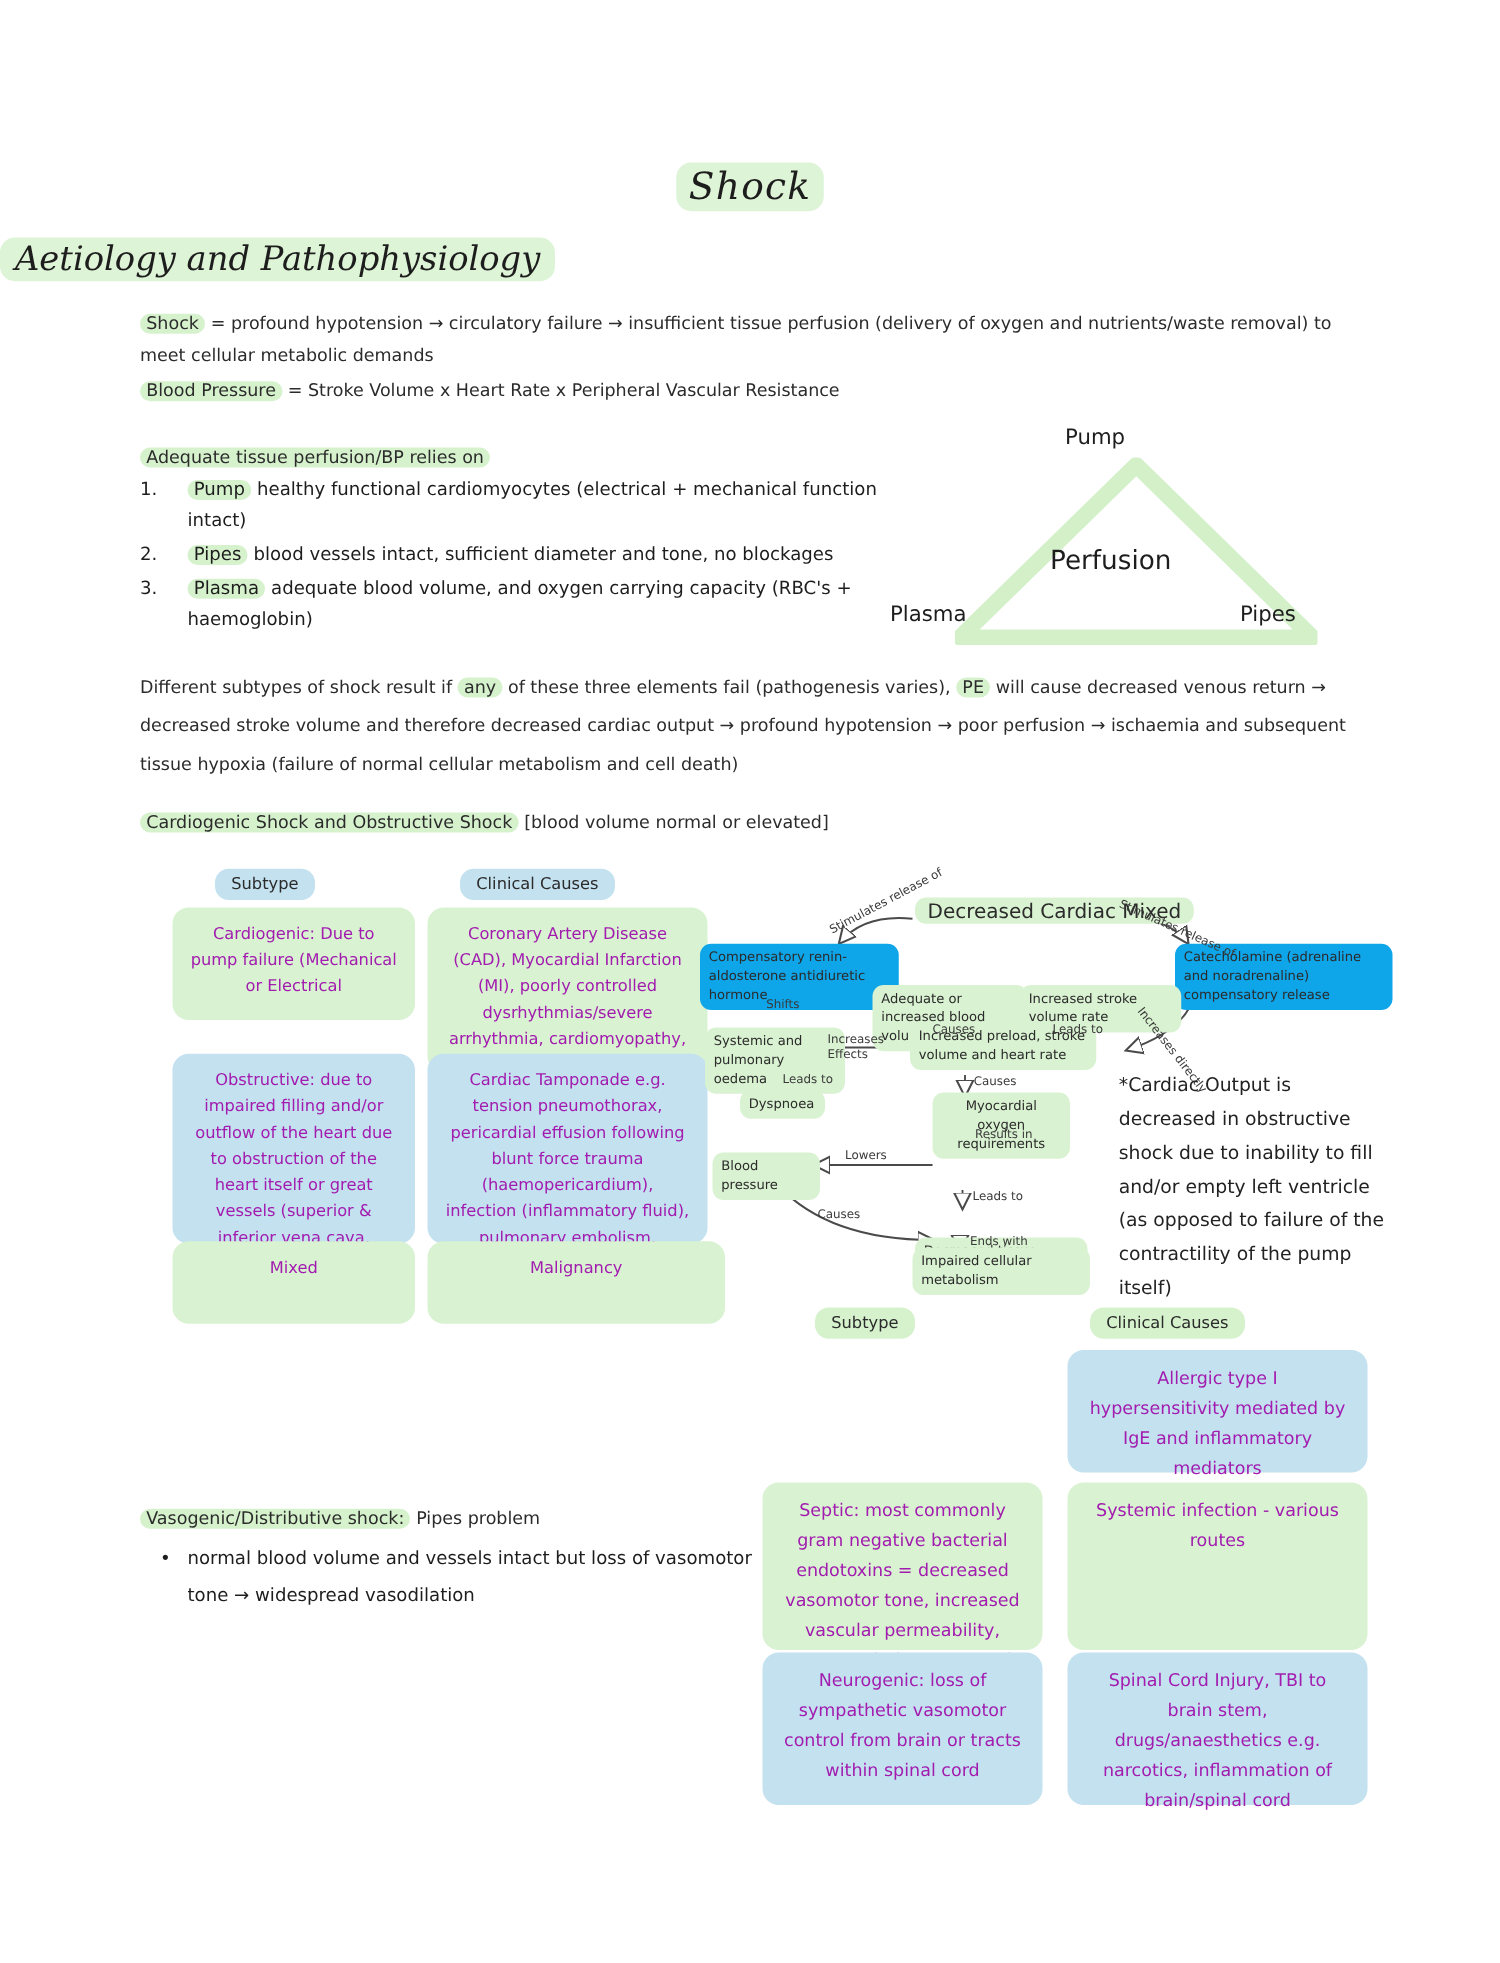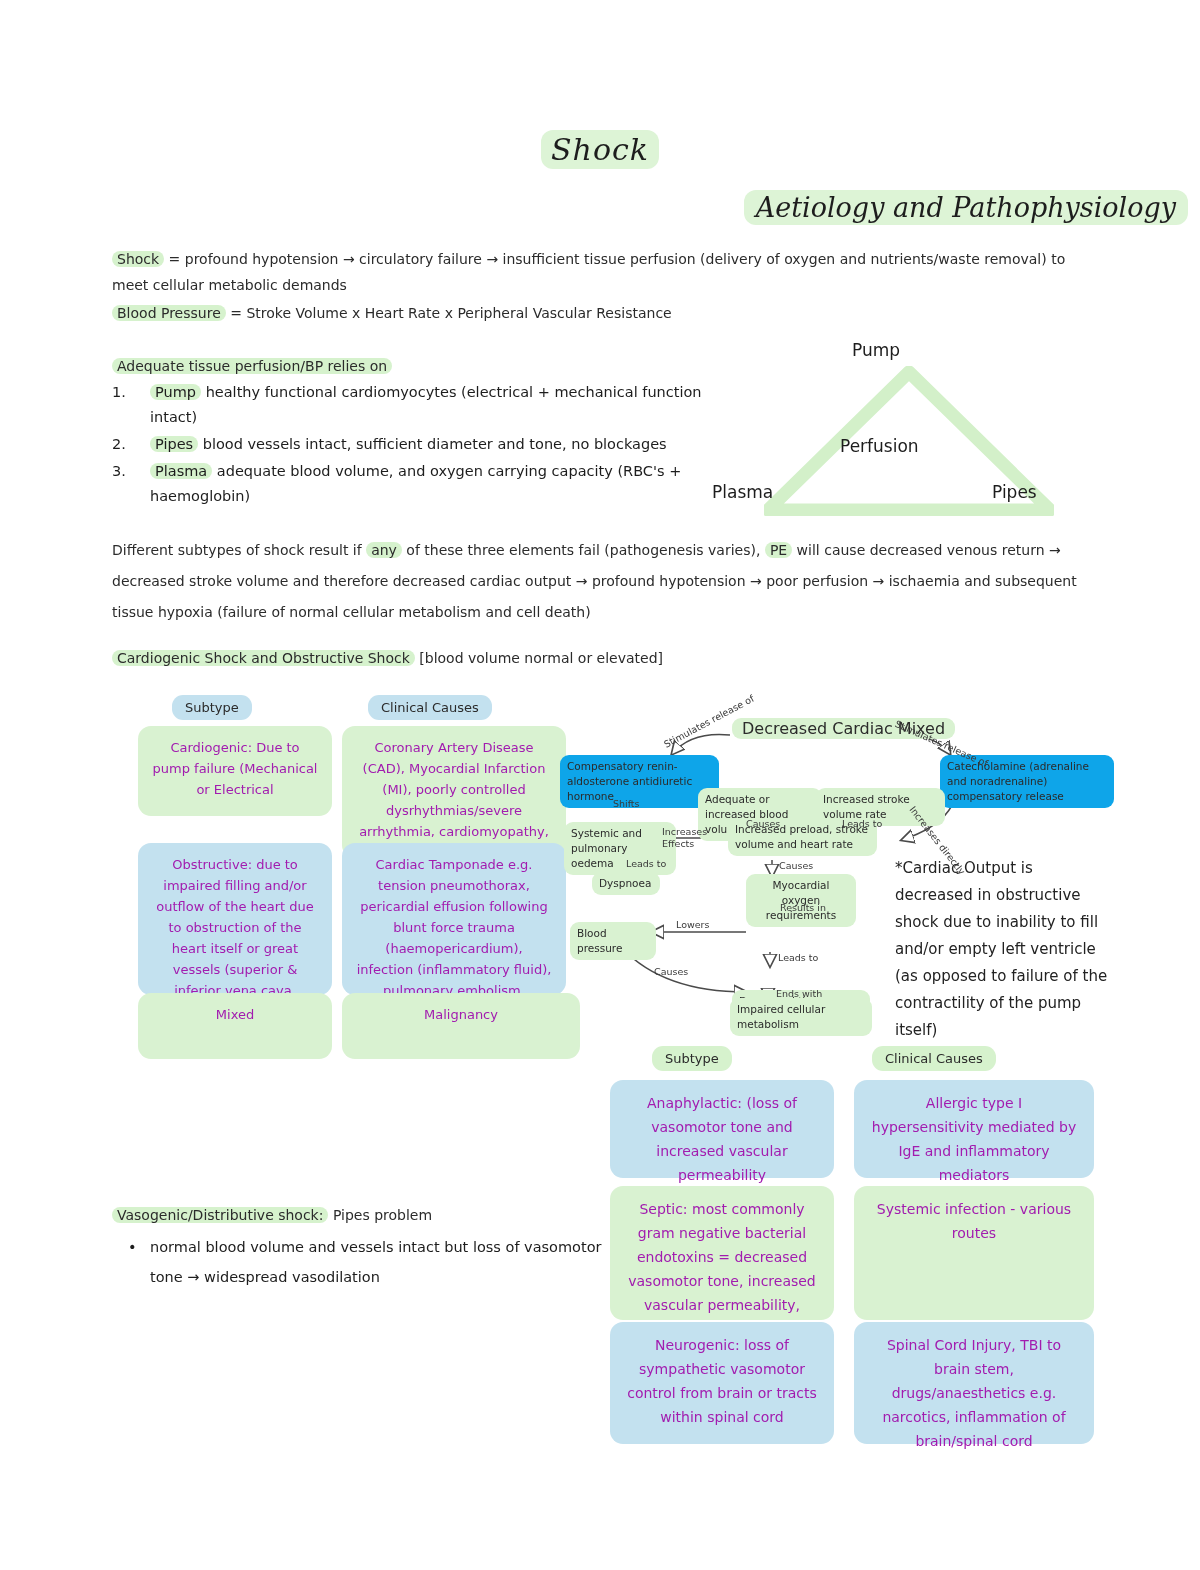--- a/index.html
+++ b/index.html
@@ -13,21 +13,21 @@
   .hl-green{background:#d6f2cd;border-radius:10px;padding:0 5px;box-decoration-break:clone;-webkit-box-decoration-break:clone;}
 
   
   #title-shock{
     position:absolute;left:0;top:132px;width:1200px;text-align:center;
     font-family:"DejaVu Serif", serif;font-style:italic;font-size:30px;
     letter-spacing:1px;
   }
   #title-shock span{background:#ddf4d6;border-radius:12px;padding:2px 10px;}
   #title-sub{
-    position:absolute;left:0;top:192px;width:1188px;text-align:right;
+    position:absolute;left:0;top:192px;width:1069px;text-align:left;
     font-family:"DejaVu Serif", serif;font-style:italic;font-size:27px;
   }
   #title-sub span{background:#ddf4d6;border-radius:12px;padding:2px 12px;}
 
   
   .para{
     position:absolute;font-size:14px;line-height:26px;color:#2b2b2b;
     font-family:"DejaVu Sans", sans-serif;
   }
   #def-shock{left:112px;top:246px;width:980px;}
@@ -42,21 +42,21 @@
   #head-vaso{left:112px;top:1202px;width:520px;}
   #vaso-bullet{position:absolute;left:128px;top:1232px;width:500px;font-size:14.5px;line-height:30px;display:flex;}
   #vaso-bullet .dot{width:22px;flex:none;}
 
   
   #triangle-wrap{position:absolute;left:712px;top:340px;width:380px;height:180px;}
   #tri-svg{position:absolute;left:52px;top:26px;}
   #lbl-pump{position:absolute;left:140px;top:0px;font-size:17px;}
   #lbl-plasma{position:absolute;left:0px;top:142px;font-size:17px;}
   #lbl-pipes{position:absolute;left:280px;top:142px;font-size:17px;}
-  #lbl-perfusion{position:absolute;left:128px;top:96px;font-size:17px;}
+  #lbl-perfusion{position:absolute;left:128px;top:96px;font-size:21px;}
 
   
   .tag{
     position:absolute;border-radius:11px;padding:5px 13px;font-size:13px;
     background:#c3e1ef;color:#2b2b2b;white-space:nowrap;
   }
   .tag.green{background:#d6f2cd;}
   .cell{
     position:absolute;border-radius:13px;padding:11px 14px;font-size:13px;
     line-height:21px;color:#a21caf;text-align:center;
@@ -200,21 +200,20 @@
 
   <div class="para" id="head-vaso"><span class="hl-green">Vasogenic/Distributive shock:</span><span> Pipes problem</span></div>
   <div id="vaso-bullet">
     <div class="dot">•</div>
     <div>normal blood volume and vessels intact but loss of vasomotor tone → widespread vasodilation</div>
   </div>
 
   <div class="tag green" style="left:652px;top:1046px;">Subtype</div>
   <div class="tag green" style="left:872px;top:1046px;">Clinical Causes</div>
 
-  <div class="cell blue" style="left:610px;top:1080px;width:196px;height:76px;font-size:14px;line-height:24px;">Anaphylactic: (loss of vasomotor tone and increased vascular permeability</div>
   <div class="cell blue" style="left:854px;top:1080px;width:212px;height:76px;font-size:14px;line-height:24px;">Allergic type I hypersensitivity mediated by IgE and inflammatory mediators</div>
 
   <div class="cell green" style="left:610px;top:1186px;width:196px;height:112px;font-size:14px;line-height:24px;">Septic: most commonly gram negative bacterial endotoxins = decreased vasomotor tone, increased vascular permeability, procoagulative response)</div>
   <div class="cell green" style="left:854px;top:1186px;width:212px;height:112px;font-size:14px;line-height:24px;">Systemic infection - various routes</div>
 
   <div class="cell blue" style="left:610px;top:1322px;width:196px;height:100px;font-size:14px;line-height:24px;">Neurogenic: loss of sympathetic vasomotor control from brain or tracts within spinal cord</div>
   <div class="cell blue" style="left:854px;top:1322px;width:212px;height:100px;font-size:14px;line-height:24px;">Spinal Cord Injury, TBI to brain stem, drugs/anaesthetics e.g. narcotics, inflammation of brain/spinal cord</div>
 
 </div>
 

